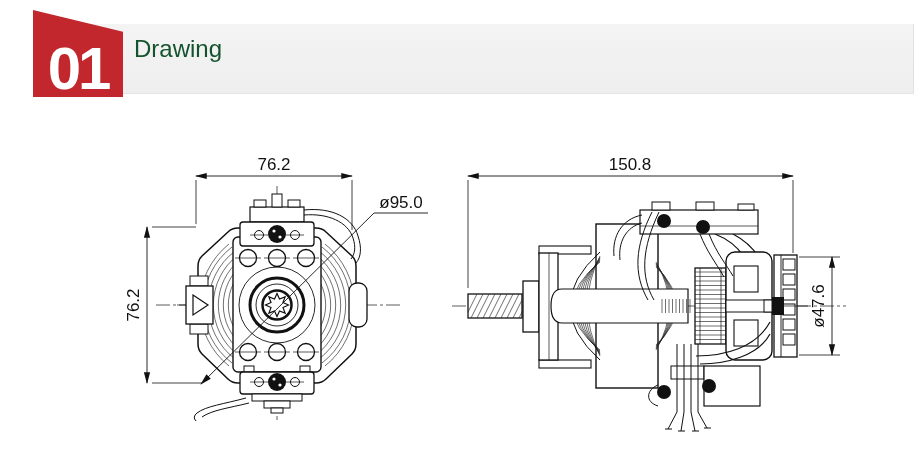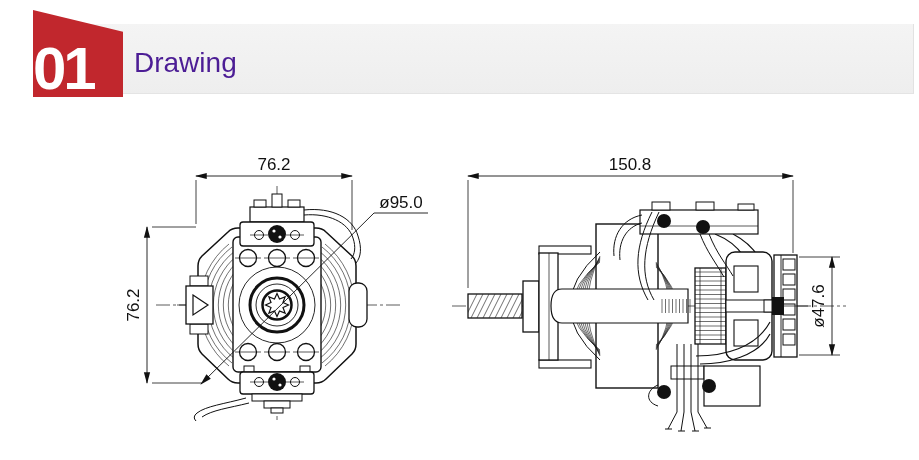--- a/index.html
+++ b/index.html
@@ -3,23 +3,23 @@
 <meta charset="utf-8">
 <style>
   html,body{margin:0;padding:0;background:#fff;}
   .page{position:relative;width:919px;height:460px;background:#ffffff;overflow:hidden;
         font-family:"Liberation Sans",sans-serif;}
   .band{position:absolute;left:33px;top:24px;right:5px;height:69px;
         background:linear-gradient(180deg,#f4f4f4,#eeeeee);
         border-right:1px solid #e2e2e2;border-bottom:1px solid #e4e4e4;}
   .badge{position:absolute;left:33px;top:10px;width:90px;height:87px;
          background:#c1272d;clip-path:polygon(0 0,100% 25%,100% 100%,0 100%);
-         display:flex;align-items:flex-end;justify-content:flex-start;}
+         display:flex;align-items:flex-end;justify-content:center;}
   .badge span{color:#fff;font-size:60px;font-weight:700;line-height:0.95;letter-spacing:-3px;}
-  .title{position:absolute;left:134px;top:49px;font-size:28px;color:#4c1d95;line-height:1;}
+  .title{position:absolute;left:134px;top:37px;font-size:24px;color:#14532d;line-height:1;}
   svg{position:absolute;left:0;top:0;}
   .cl{stroke:#333;stroke-width:.8;fill:none;stroke-dasharray:14 3 3 3;}
   .thin{stroke:#222;stroke-width:.65;fill:none;}
   .o07{stroke:#111;stroke-width:.7;fill:none;}
   .o09{stroke:#111;stroke-width:.9;fill:none;}
   .o10{stroke:#111;stroke-width:1;fill:none;}
   .o10w{stroke:#111;stroke-width:1;fill:#fff;}
   .o11w{stroke:#111;stroke-width:1.1;fill:#fff;}
   .o12{stroke:#111;stroke-width:1.2;fill:none;}
   .o12w{stroke:#111;stroke-width:1.2;fill:#fff;}

